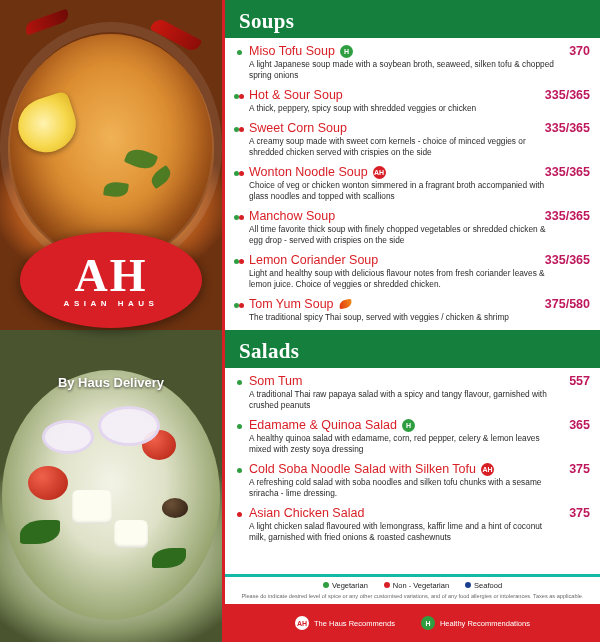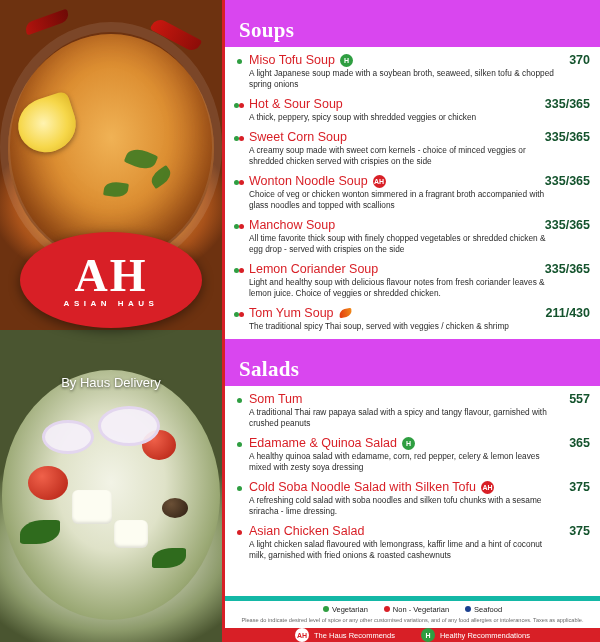--- a/index.html
+++ b/index.html
@@ -95,36 +95,36 @@
   }
   .logo-ah {
     color: #fff; font-weight: 700; font-size: 46px; letter-spacing: 2px; line-height: 1;
     font-family: "Liberation Serif", serif;
   }
   .logo-sub {
     color: #fff; font-size: 8px; letter-spacing: 4.5px; font-weight: 700;
   }
   .by-line {
     position: absolute; left: 0; top: 375px; width: 222px; text-align: center;
-    color: #ffffff; font-size: 13px; font-weight: 400; z-index: 6;
+    color: #ffffff; font-size: 13px; font-weight: 700; z-index: 6;
     text-shadow: 0 1px 3px rgba(0,0,0,.7);
   }
 
   
   .right {
     width: 378px; height: 642px;
     background: #ffffff;
     position: relative;
     flex: 0 0 378px;
     border-left: 3px solid #d81f26;
   }
   .section-band {
-    background: #d946ef;
+    background: #15803d;
     color: #fff;
-    padding: 18px 0 4px 14px;
+    padding: 9px 0 4px 14px;
   }
   .section-band h2 {
     font-family: "Liberation Serif", serif;
     font-size: 21px; font-weight: 700; letter-spacing: .3px;
   }
   .items { padding: 6px 10px 0 12px; }
   .item { margin-bottom: 7px; position: relative; padding-left: 12px; }
   .dot {
     position: absolute; left: 0; top: 6px;
     width: 5px; height: 5px; border-radius: 50%;
@@ -133,21 +133,21 @@
   .dot.nonveg { background: #d81f26; }
   .dot.both { background: #2f9e41; box-shadow: 5px 0 0 0 #d81f26; left: -3px; }
   .item-head {
     display: flex; align-items: baseline; justify-content: space-between; gap: 6px;
   }
   .name-wrap { display: flex; align-items: center; flex-wrap: wrap; gap: 5px; }
   .name {
     color: #d81f26; font-weight: 400; font-size: 12.5px; line-height: 1.15;
   }
   .price {
-    color: #14532d; font-weight: 700; font-size: 12.5px; white-space: nowrap;
+    color: #be185d; font-weight: 700; font-size: 12.5px; white-space: nowrap;
   }
   .desc {
     color: #2b2b2b; font-size: 8.3px; line-height: 1.3; margin-top: 1px; max-width: 310px;
   }
   .tag {
     display: inline-flex; align-items: center; justify-content: center;
     width: 13px; height: 13px; border-radius: 50%;
     color: #fff; font-size: 7px; font-weight: 700;
   }
   .tag.h { background: #2f9e41; }
@@ -156,39 +156,39 @@
     display: inline-block; width: 13px; height: 8px;
     background: linear-gradient(90deg, #e23b10, #f08a1a);
     border-radius: 8px 2px 8px 2px; transform: rotate(-12deg);
   }
 
   
   .footer {
     position: absolute; left: 0; bottom: 0; width: 100%;
   }
   .legend {
-    border-top: 5px solid #14b8a6;
+    border-top: 3px solid #14b8a6;
     padding: 4px 0 3px;
     display: flex; justify-content: center; gap: 16px;
     font-size: 7.5px; color: #222;
   }
   .legend span.sw {
     display: inline-block; width: 6px; height: 6px; border-radius: 50%; margin-right: 3px;
   }
   .sw.g { background: #2f9e41; }
   .sw.r { background: #d81f26; }
   .sw.b { background: #1b3f8f; }
   .note {
     text-align: center; font-size: 5.6px; color: #6b6b6b; padding: 0 10px 4px;
     line-height: 1.3;
   }
   .recbar {
     background: #d81f26; color: #fff;
     display: flex; justify-content: center; align-items: center; gap: 26px;
-    padding: 0 0; font-size: 7.5px;
+    padding: 12px 0; font-size: 7.5px;
   }
   .recbar .chip {
     display: inline-flex; align-items: center; justify-content: center;
     width: 14px; height: 14px; border-radius: 50%;
     background: #fff; color: #d81f26; font-size: 7px; font-weight: 700; margin-right: 5px;
   }
   .recbar .chip.green { background: #2f9e41; color: #fff; }
   .rec-item { display: flex; align-items: center; }
 </style>
 </head>
@@ -297,21 +297,21 @@
             </div>
             <div class="desc">Light and healthy soup with delicious flavour notes from fresh coriander leaves &amp; lemon juice. Choice of veggies or shredded chicken.</div>
           </div>
           <div class="item">
             <span class="dot both"></span>
             <div class="item-head">
               <div class="name-wrap">
                 <span class="name">Tom Yum Soup</span>
                 <span class="chilli-icon"></span>
               </div>
-              <span class="price">211/430</span>
+              <span class="price">375/580</span>
             </div>
             <div class="desc">The traditional spicy Thai soup, served with veggies / chicken &amp; shrimp</div>
           </div>
         </div>
         <div class="section-band">
           <h2>Salads</h2>
         </div>
         <div class="items">
           <div class="item">
             <span class="dot veg"></span>

